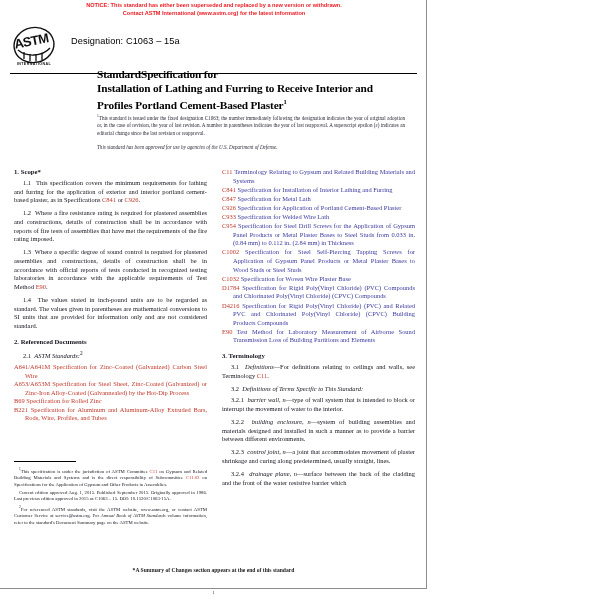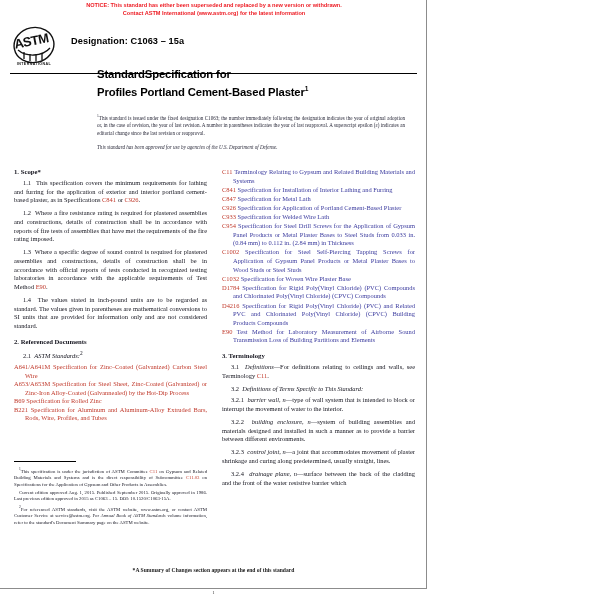--- a/index.html
+++ b/index.html
@@ -60,40 +60,40 @@
     font-family: "Liberation Sans", sans-serif;
     font-weight: bold;
     font-size: 3.6px;
     letter-spacing: 0.4px;
     color: #111;
   }
   #designation {
     position: absolute;
     left: 71px; top: 36px;
     font-family: "Liberation Sans", sans-serif;
-    font-weight: bold;
+    font-weight: normal;
     font-size: 9.2px;
     color: #000;
     letter-spacing: 0.1px;
   }
   #hrule {
     position: absolute;
     left: 10px; top: 73px;
     width: 407px;
     border-top: 1px solid #000;
   }
 
   
   #titleblock {
     position: absolute;
     left: 97px; top: 68px;
     width: 310px;
   }
   #titleblock .t {
-    font-family: Liberation Sans, sans-serif;
+    font-family: Liberation Serif, serif;
     font-weight: bold;
     font-size: 11.3px;
     line-height: 13.6px;
     color: #000;
     letter-spacing: -0.15px;
   }
   #titleblock .t sup {
     font-size: 6.6px;
     vertical-align: super;
     font-weight: bold;
@@ -242,20 +242,21 @@
       </g>
     </svg>
   </div>
   <div id="astm-sub">INTERNATIONAL</div>
 
   <div id="designation">Designation: C1063 – 15a</div>
   <div id="hrule"></div>
 
   <div id="titleblock">
     <div class="t">StandardSpecification for</div>
+    <div class="t">Installation of Lathing and Furring to Receive Interior and</div>
     <div class="t"><span>Profiles Portland Cement-Based Plaster</span><sup>1</sup></div>
   </div>
 
   <div id="boiler">
     <sup>1</sup><span>This standard is issued under the fixed designation C1063; the number immediately following the designation indicates the year of original adoption or, in the case of revision, the year of last revision. A number in parentheses indicates the year of last reapproval. A superscript epsilon (ε) indicates an editorial change since the last revision or reapproval.</span>
     <span class="approved">This standard has been approved for use by agencies of the U.S. Department of Defense.</span>
   </div>
 
   <div class="col" id="colL">
 

